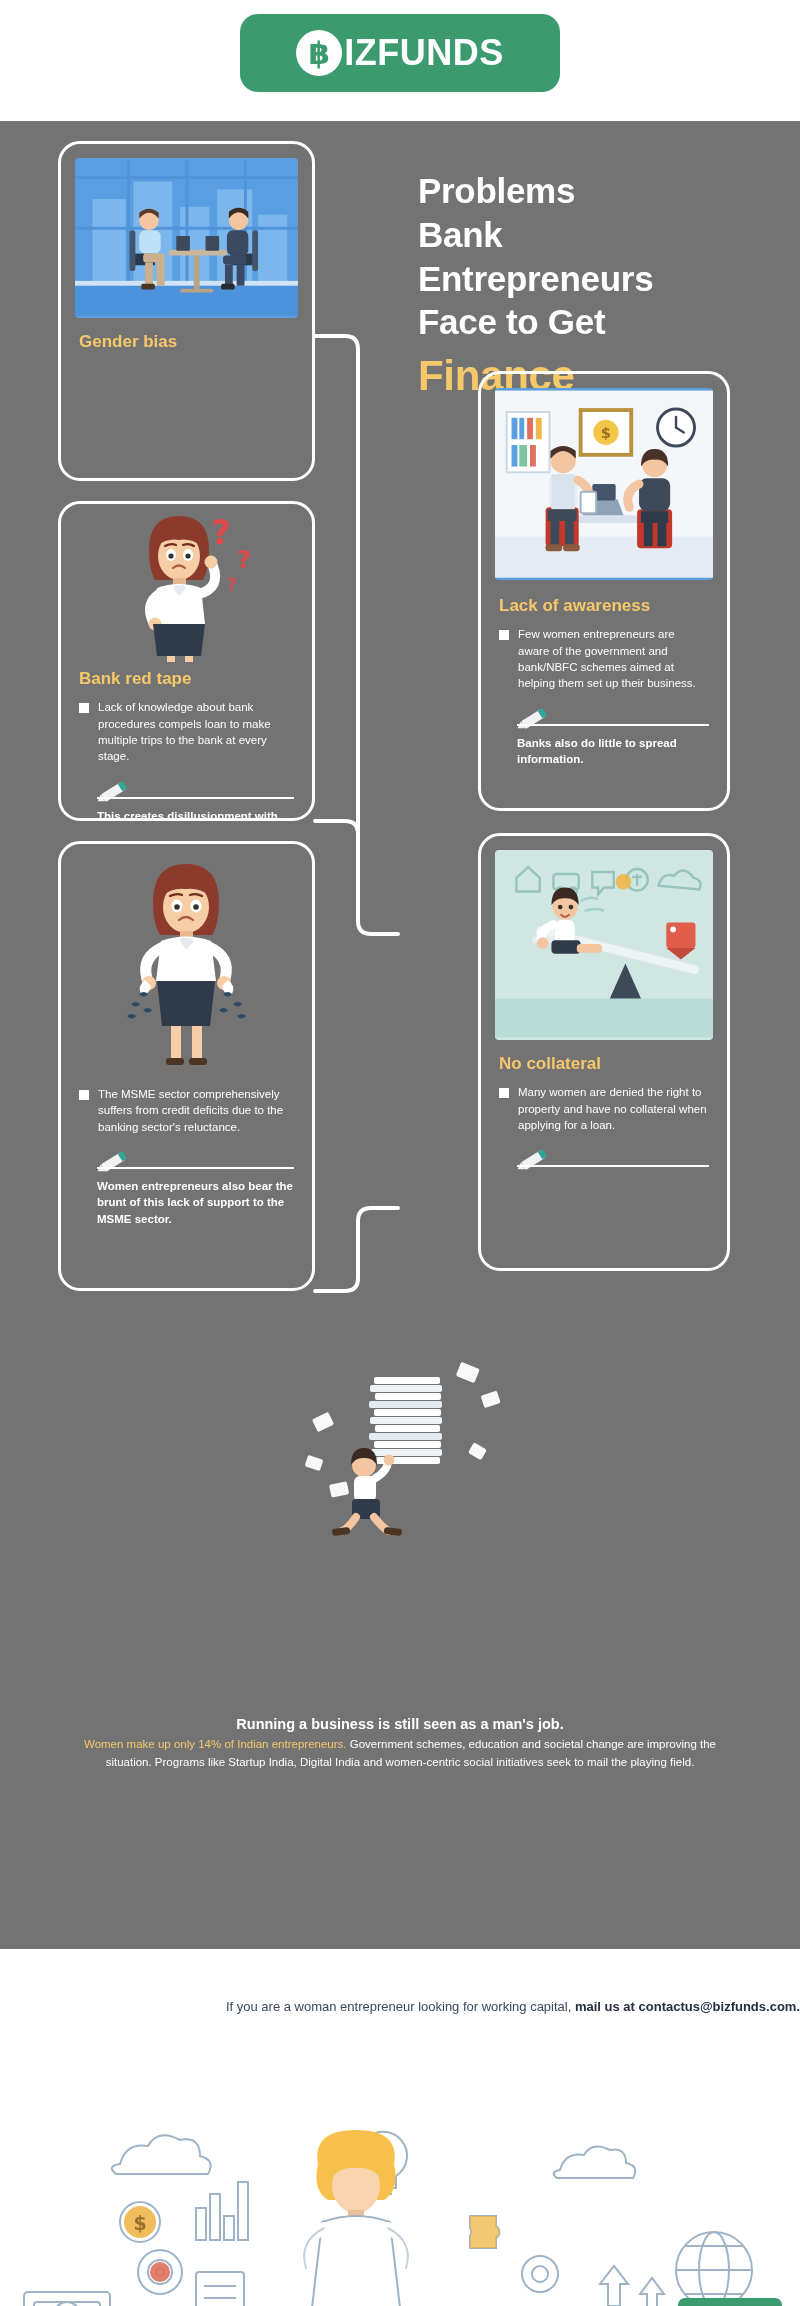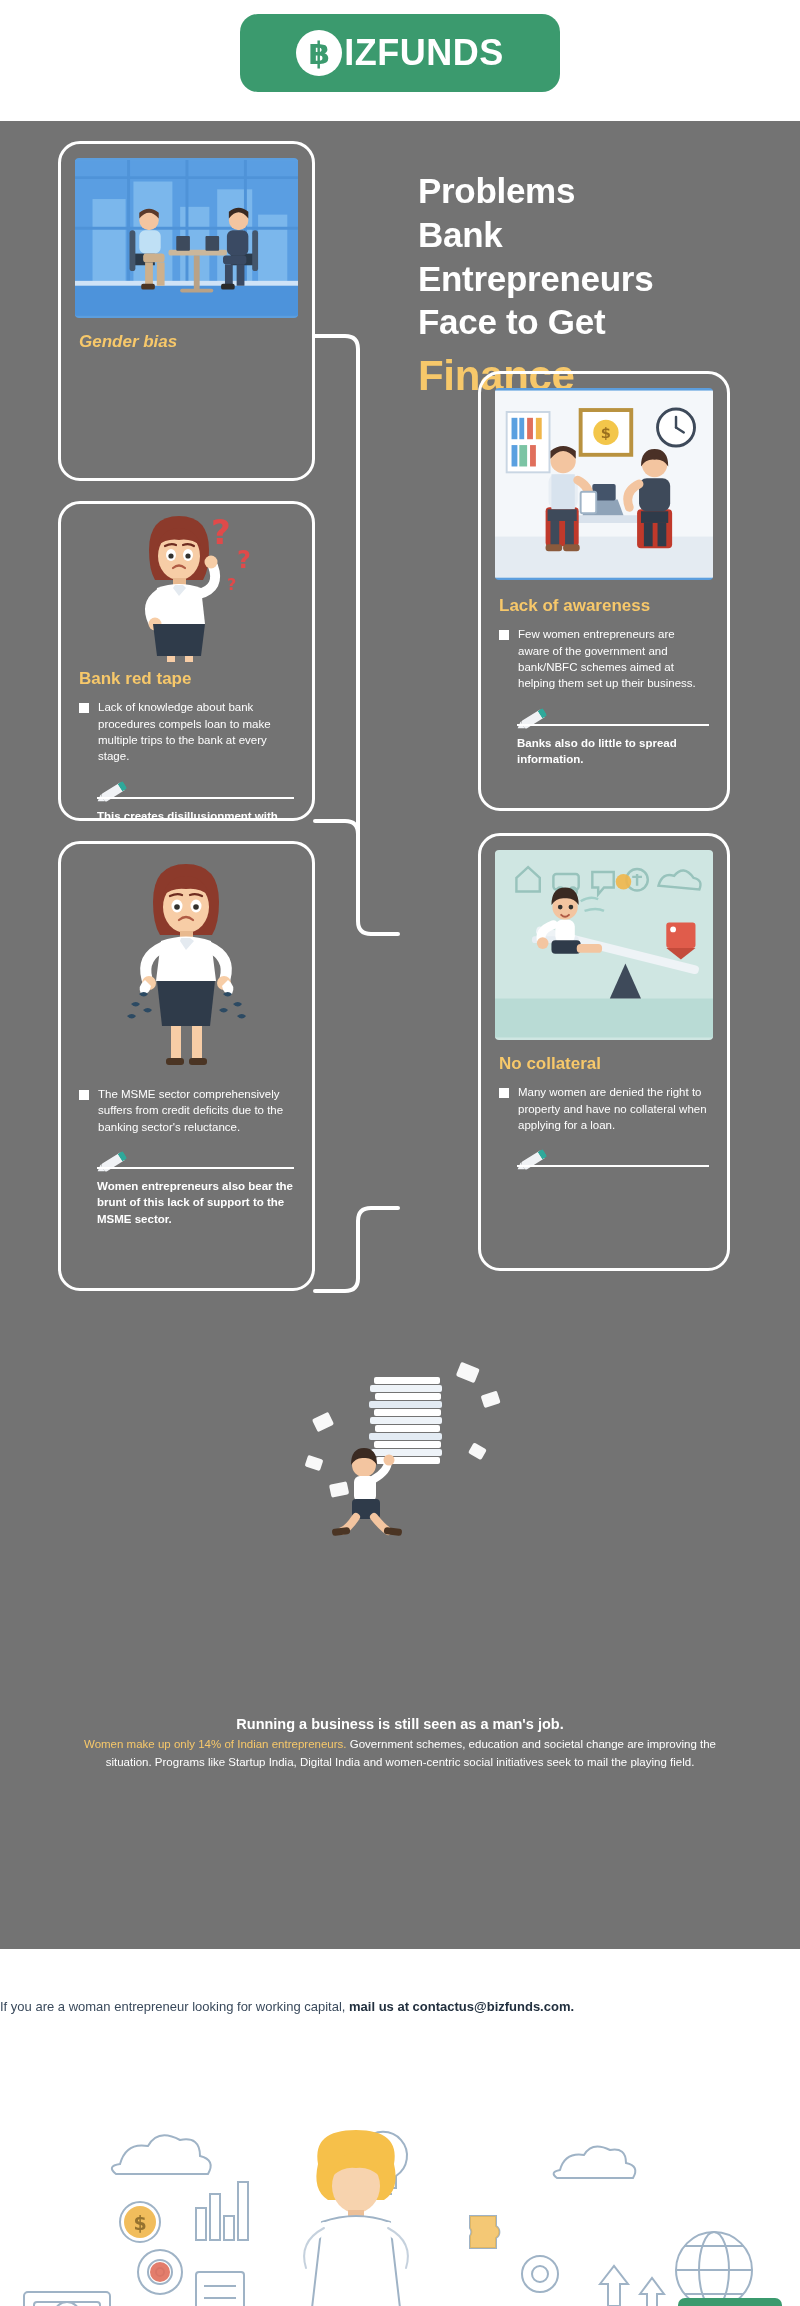--- a/index.html
+++ b/index.html
@@ -177,21 +177,21 @@
   .summary-body .hl { color: #f7c86a; }
 
   
   .footer-white {
     position: relative;
     background: #ffffff;
     height: 425px;
   }
   .contact {
     padding-top: 48px;
-    text-align: left;
+    text-align: right;
     color: #3a4a5c;
     font-size: 13px;
     line-height: 1.6;
   }
   .contact b { color: #22303f; }
 
   .footer-art {
     position: absolute;
     left: 0; right: 0; bottom: 0;
     height: 250px;
@@ -237,21 +237,21 @@
       <span class="accent">Finance</span>
     </div>
 
     <svg class="connector" style="left:0;top:0;width:800px;height:1760px;pointer-events:none;">
       <path d="M315,215 H 345 Q 358,215 358,228 V 800 Q 358,813 371,813 H 398" stroke="#ffffff" stroke-width="4" fill="none" stroke-linecap="round"></path>
       <path d="M315,700 H 345 Q 358,700 358,713" stroke="#ffffff" stroke-width="4" fill="none" stroke-linecap="round"></path>
       <path d="M315,1170 H 345 Q 358,1170 358,1157" stroke="#ffffff" stroke-width="4" fill="none" stroke-linecap="round"></path>
       <path d="M358,1157 V 1100 Q 358,1087 371,1087 H 398" stroke="#ffffff" stroke-width="4" fill="none" stroke-linecap="round"></path>
     </svg>
 
-    <div class="card" style="left:58px; top:20px; width:257px; height:340px;font-style:italic;">
+    <div class="card" style="left:58px; top:20px; width:257px; height:340px;">
       <div class="card-img" style="height:160px;">
         <svg viewBox="0 0 229 160" style="display:block;width:100%;height:100%">
           <rect width="229" height="160" fill="#6aa9e6"></rect>
           <rect x="0" y="0" width="229" height="126" fill="#5a9ee2"></rect>
           <g fill="#7bb7ec">
             <rect x="18" y="40" width="34" height="86"></rect>
               <rect x="60" y="22" width="40" height="104"></rect>
             <rect x="108" y="48" width="30" height="78"></rect>
               <rect x="146" y="30" width="36" height="96"></rect>
             <rect x="188" y="56" width="30" height="70"></rect>

